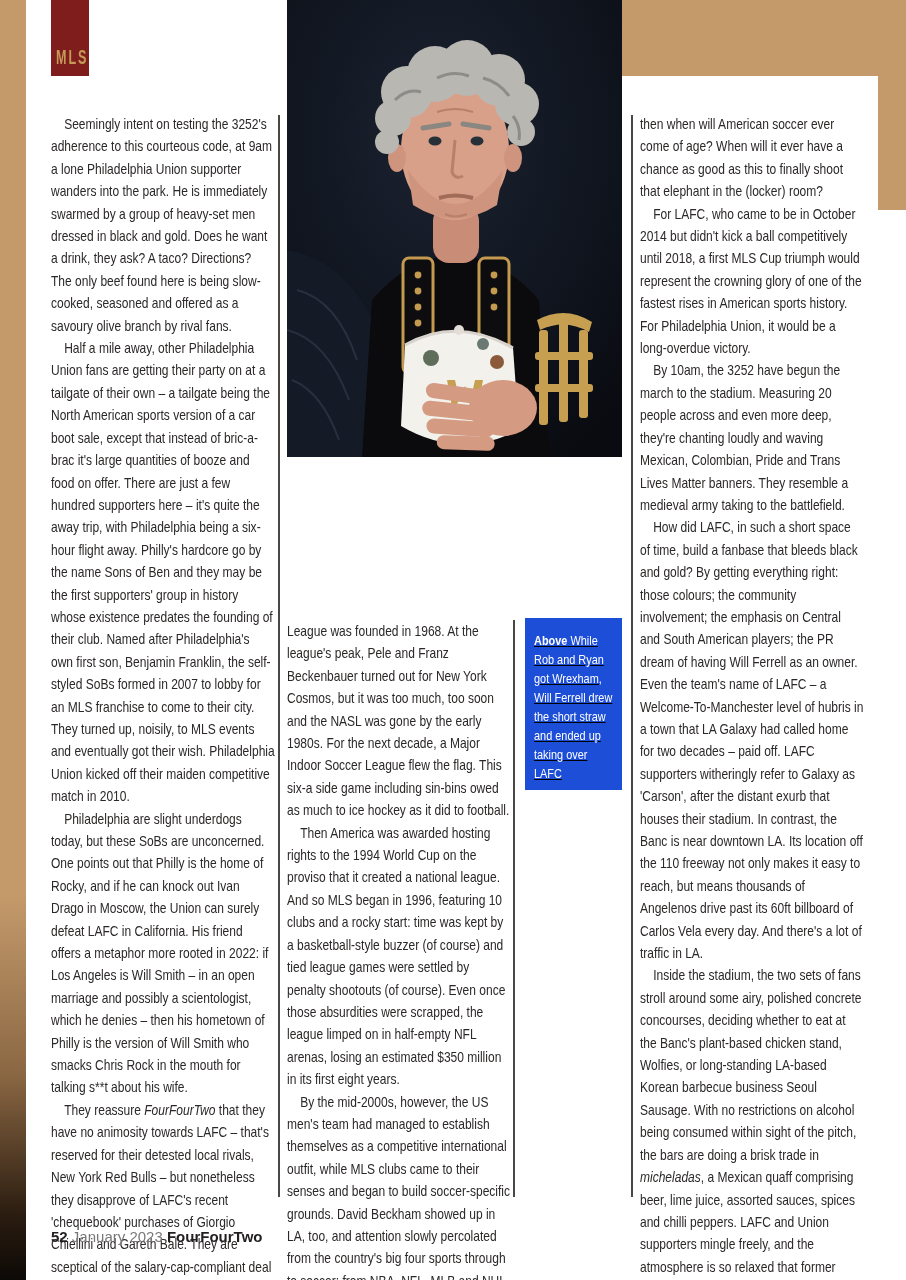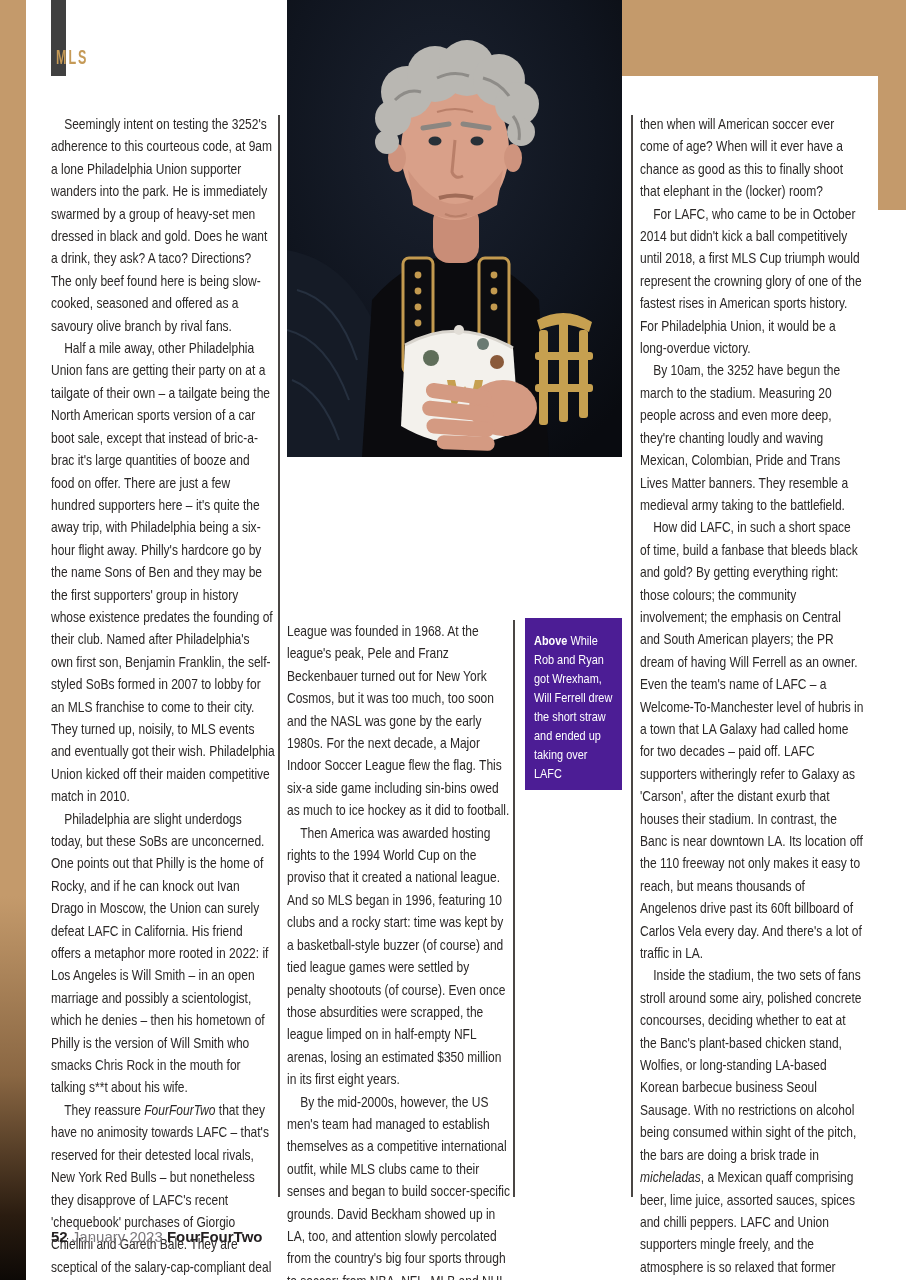--- a/index.html
+++ b/index.html
@@ -6,35 +6,35 @@
   #page{position:relative;width:906px;height:1280px;background:#ffffff;overflow:hidden;
         font-family:"Liberation Sans",sans-serif;}
 
   
   #left-stripe{position:absolute;left:0;top:0;width:26px;height:1280px;
     background:linear-gradient(180deg,#c49a6b 0%,#c49a6b 70%,#8a6743 84%,#2a1c10 95%,#0d0906 100%);}
   #topright-block{position:absolute;left:622px;top:0;width:284px;height:76px;background:#c49a6b;}
   #right-stripe{position:absolute;left:878px;top:76px;width:28px;height:134px;background:#c49a6b;}
 
   
-  #mls-box{position:absolute;left:51px;top:0;width:15px;height:76px;background:#404040;}
+  #mls-box{position:absolute;left:51px;top:0;width:38px;height:76px;background:#7f1d1d;}
   #mls-box span{position:absolute;left:5px;bottom:7px;font-weight:700;font-size:19px;
     letter-spacing:3px;color:#c59a57;transform:scale(0.66,1.1);transform-origin:0 100%;white-space:nowrap;}
 
   
   #photo{position:absolute;left:287px;top:0;width:335px;height:457px;overflow:hidden;}
 
   
   #pull-quote{position:absolute;left:289px;top:470px;width:345px;}
   .pq-line{height:53px;}
   .pq-line span{display:inline-block;white-space:nowrap;font-weight:700;font-size:45px;
     letter-spacing:2px;color:#1c1a19;transform:scale(0.42,1.06);transform-origin:0 0;}
 
   
-  #caption-box{position:absolute;left:525px;top:618px;width:97px;height:172px;background:#4c1d95;}
+  #caption-box{position:absolute;left:525px;top:618px;width:97px;height:172px;background:#1d4ed8;text-decoration:underline;}
   #caption-inner{margin:13px 0 0 9px;width:100px;transform:scale(0.84,1);transform-origin:0 0;
     font-size:13px;line-height:19px;color:#ffffff;}
   .cap-b{font-weight:700;}
 
   
   .col{position:absolute;width:272px;transform:scale(0.823,1);transform-origin:0 0;
     font-size:14.6px;line-height:22.4px;color:#2b2827;}
   #col1{left:51px;top:113px;height:1327px;}
   #col2{left:287px;top:620px;height:708px;}
   #col3{left:640px;top:113px;height:1327px;}

